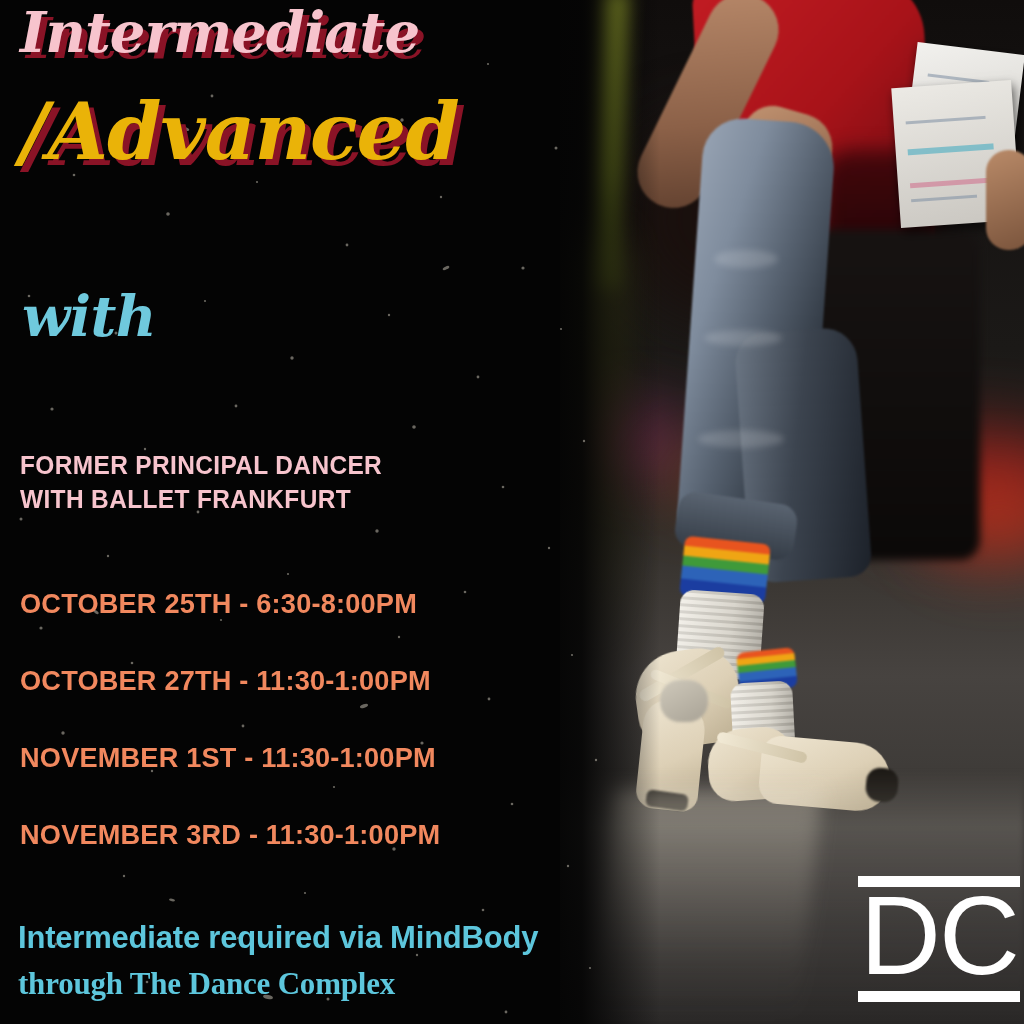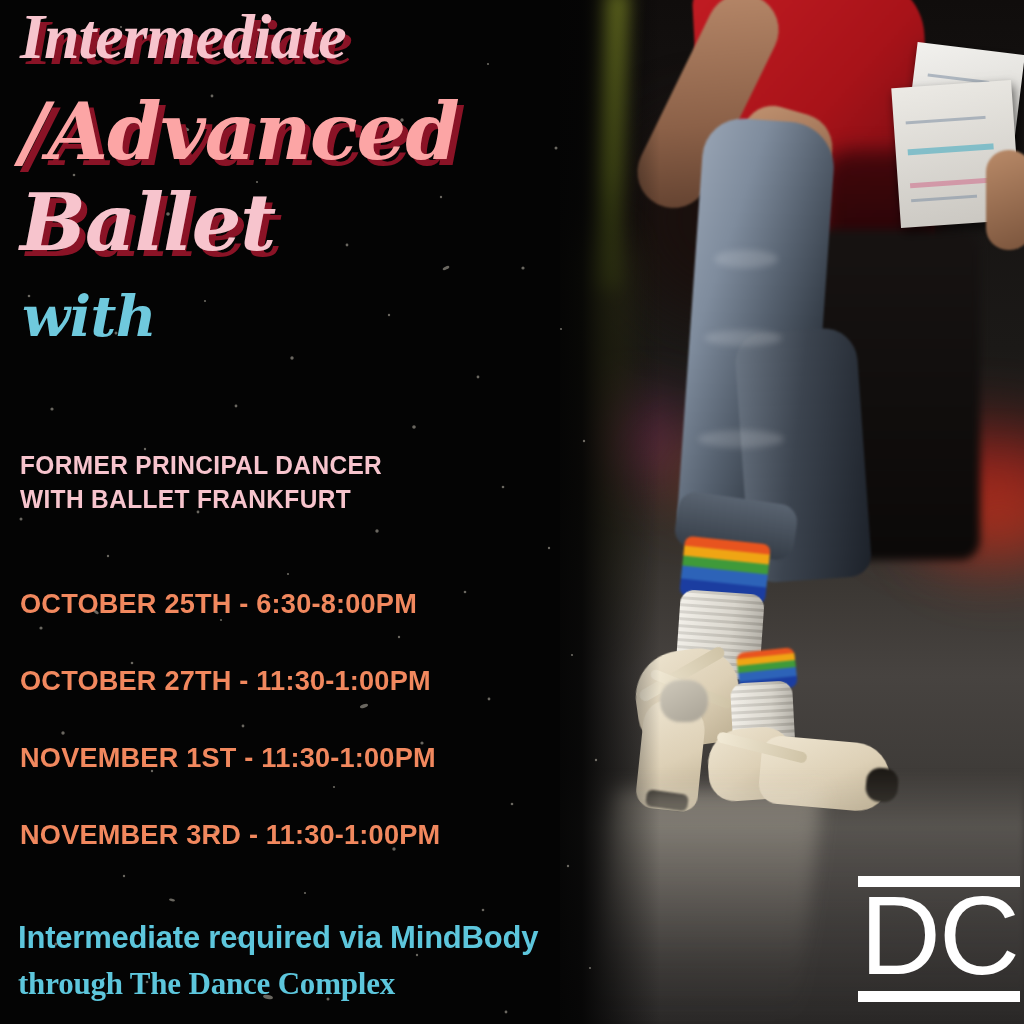--- a/index.html
+++ b/index.html
@@ -239,21 +239,21 @@
   .title {
     position: absolute;
     left: 20px;
     font-family: "DejaVu Serif", "Liberation Serif", serif;
     font-weight: 700;
     font-style: italic;
     letter-spacing: -1px;
     line-height: .96;
     white-space: nowrap;
   }
-  #title-l1 { top: 6px;   font-size: 64px; font-family: Liberation Serif, serif; }
+  #title-l1 { top: 6px;   font-size: 56px; }
   #title-l2 { top: 95px;  font-size: 78px; }
   #title-l3 { top: 186px; font-size: 78px; }
 
   .subtitle {
     position: absolute;
     left: 22px;
     font-family: "DejaVu Serif", "Liberation Serif", serif;
     font-weight: 700;
     font-style: italic;
     letter-spacing: -0.5px;
@@ -469,22 +469,21 @@
         <ellipse cx="364" cy="706" rx="4.2" ry="1.8" transform="rotate(-18 364 706)"></ellipse>
         <ellipse cx="96" cy="612" rx="3.1" ry="1.4" transform="rotate(34 96 612)"></ellipse>
         <ellipse cx="268" cy="997" rx="5.0" ry="2.0" transform="rotate(12 268 997)"></ellipse>
         <ellipse cx="446" cy="268" rx="3.6" ry="1.5" transform="rotate(-26 446 268)"></ellipse>
         <ellipse cx="172" cy="900" rx="3.0" ry="1.3" transform="rotate(8 172 900)"></ellipse>
       </g>
     </svg>
   </div>
 
   <div class="title" id="title-l1" style="color:#F7C4CD; text-shadow:6px 6px 0 #8A1326;">Intermediate</div>
-  <div class="title" id="title-l2" style="color:#fca5a5; text-shadow:6px 6px 0 #8A1326;">/Advanced</div>
-  <div class="title" id="title-l3" style="color:#F7C4CD; text-shadow:6px 6px 0 #8A1326;">Ballet</div>
+  <div class="title" id="title-l2" style="color:#eab308; text-shadow:6px 6px 0 #8A1326;">/Advanced</div>
 
   <div class="subtitle" id="sub-l1" style="color:#6FC9DD;">with</div>
 
   <div class="credit" id="credit-l1" style="color:#F7C4CD;">FORMER PRINCIPAL DANCER</div>
   <div class="credit" id="credit-l2" style="color:#F7C4CD;">WITH BALLET FRANKFURT</div>
 
   <div class="daterow" id="date-0" style="color:#F1885E;">OCTOBER 25TH - 6:30-8:00PM</div>
   <div class="daterow" id="date-1" style="color:#F1885E;">OCTOBER 27TH - 11:30-1:00PM</div>
   <div class="daterow" id="date-2" style="color:#F1885E;">NOVEMBER 1ST - 11:30-1:00PM</div>
   <div class="daterow" id="date-3" style="color:#F1885E;">NOVEMBER 3RD - 11:30-1:00PM</div>

